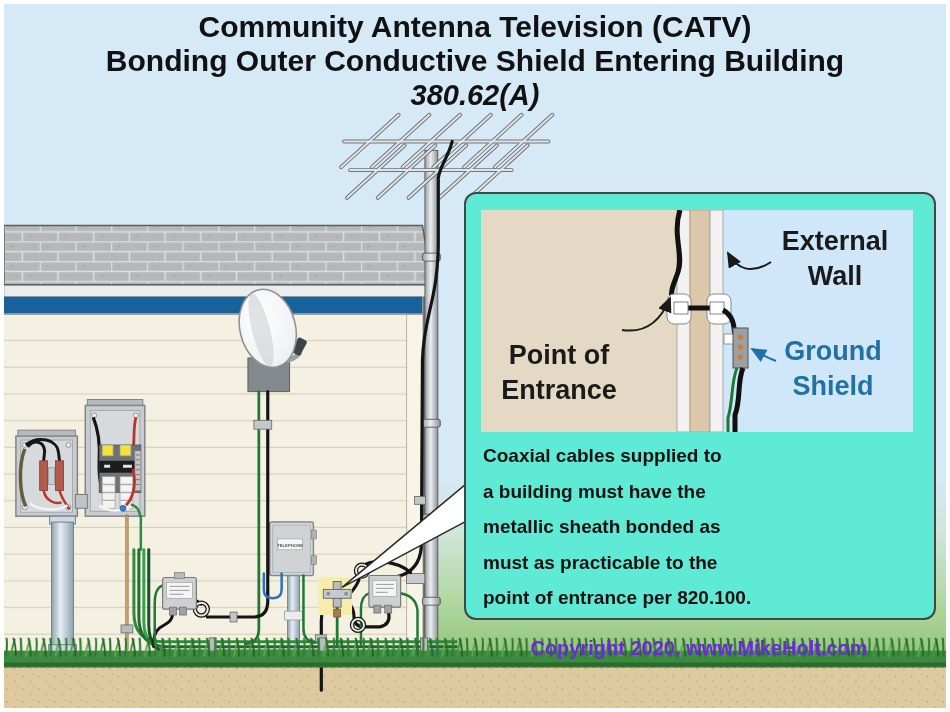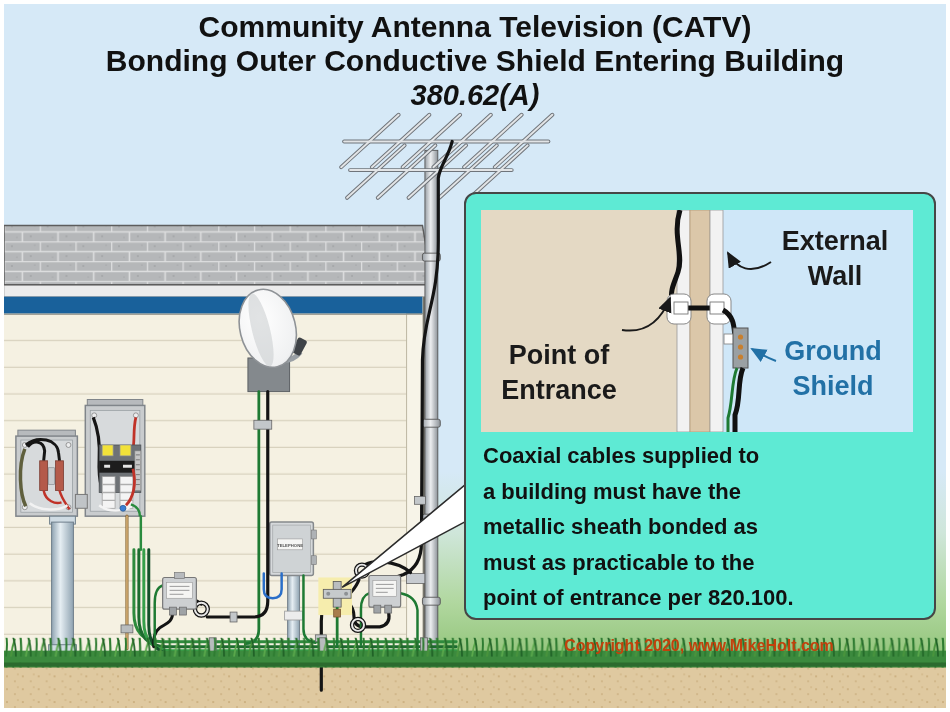--- a/index.html
+++ b/index.html
@@ -10,22 +10,22 @@
   .title-block{position:absolute;left:0;top:6px;width:942px;text-align:center;color:#111;}
   .title-line{font-size:30px;line-height:34px;letter-spacing:0px;}
   .title-code{font-size:29px;line-height:34px;font-style:italic;}
   .inset{position:absolute;left:460px;top:188px;width:468px;height:424px;background:#5eead4;
      border:2.5px solid #464646;border-radius:12px;}
   .inset-ill{position:absolute;left:15px;top:16px;width:432px;height:222px;}
   .lbl{position:absolute;font-size:27px;line-height:35px;color:#1a1a1a;text-align:center;}
   .lbl-ew{left:295px;top:30px;width:148px;}
   .lbl-poe{left:24px;top:112px;width:138px;margin-top:32px;}
   .lbl-gb{left:298px;top:140px;width:138px;}
-  .caption{position:absolute;left:17px;top:244px;width:442px;font-size:22px;line-height:35.5px;color:#111;}
-  .copyright{position:absolute;left:460px;top:633px;width:470px;text-align:center;font-size:16px;color:#c2410c;}
+  .caption{position:absolute;left:17px;top:244px;width:442px;font-size:19px;line-height:35.5px;color:#111;}
+  .copyright{position:absolute;left:460px;top:633px;width:470px;text-align:center;font-size:20px;color:#6d28d9;}
   .tel-text{font-size:4.3px;fill:#555;}
 </style>
 </head>
 <body>
 
 <div class="stage">
  <div class="sky">
 
   <svg class="scene-svg" width="942" height="704" viewBox="0 0 950 712" preserveAspectRatio="none">
     <defs>

